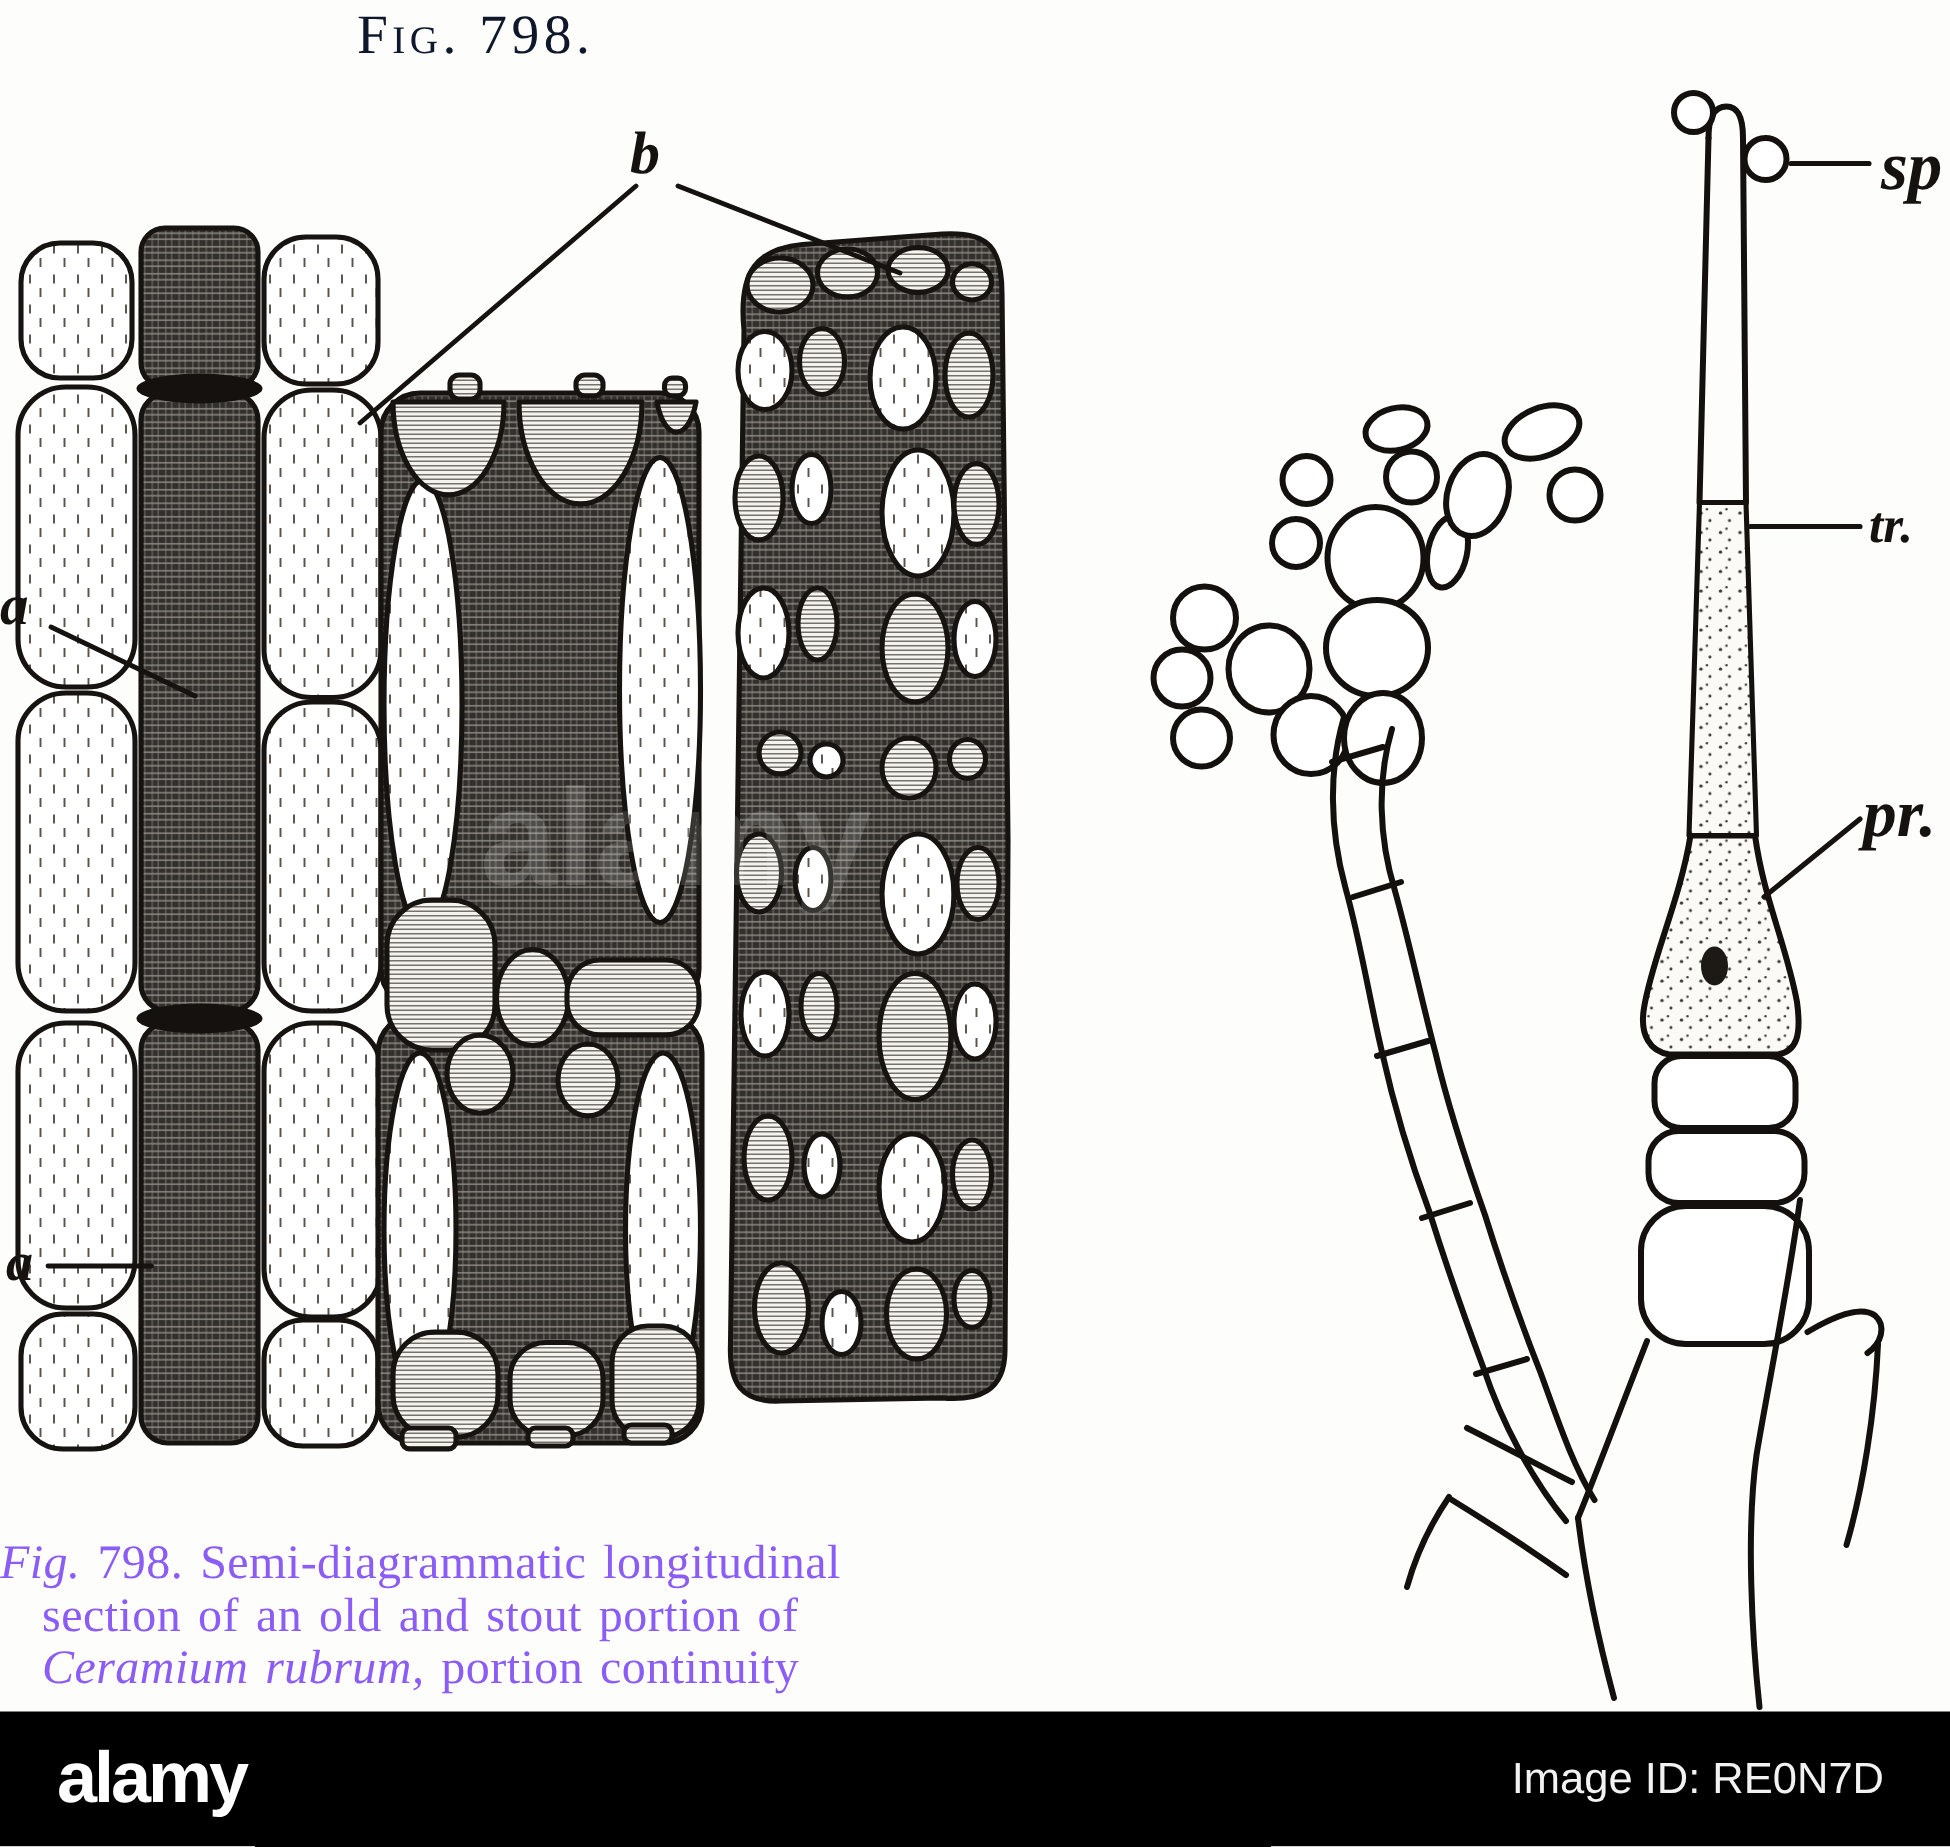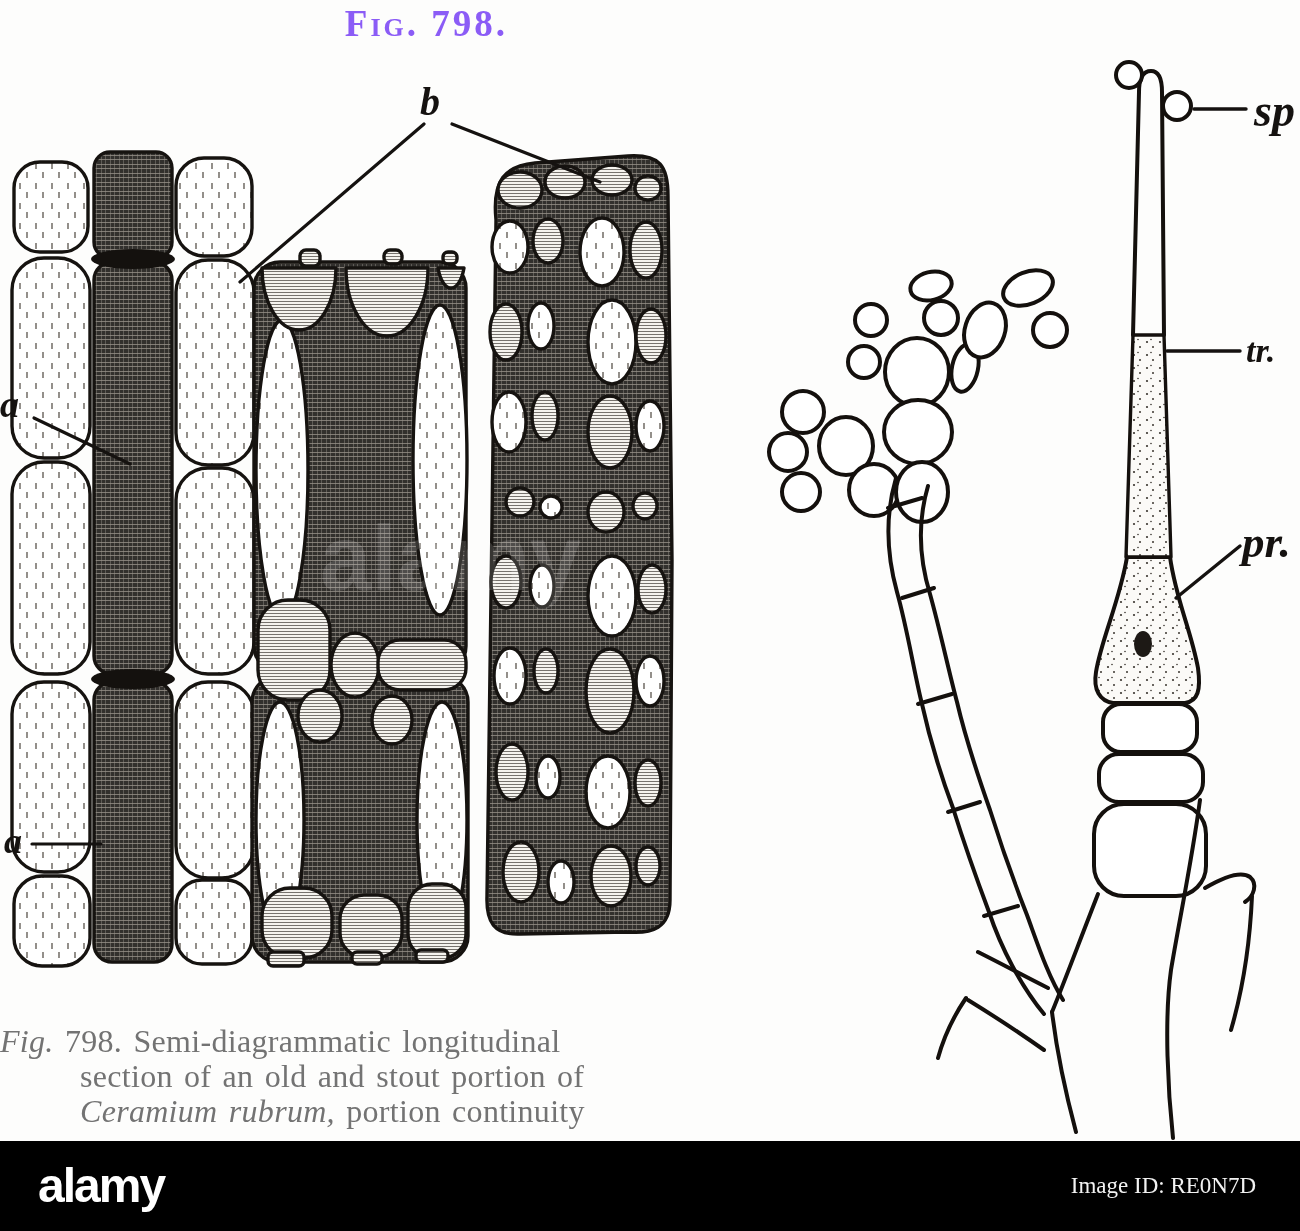--- a/index.html
+++ b/index.html
@@ -1,39 +1,39 @@
 <!DOCTYPE html>
 <html><head>
 <meta charset="utf-8">
 <style>
   html,body{margin:0;padding:0;background:#e8e8e8;}
   #page{position:relative;width:1300px;height:1231px;background:#fdfdfc;overflow:hidden;
         font-family:"Liberation Serif", serif;color:#171310;}
   #artwork{position:absolute;left:0;top:0;z-index:1;}
-  .fig-title{position:absolute;z-index:2;font-size:37px;font-weight:700;
-             font-variant:small-caps;letter-spacing:3px;text-align:right;color:#8b5cf6;}
+  .fig-title{position:absolute;z-index:2;font-size:37px;font-weight:400;
+             font-variant:small-caps;letter-spacing:3px;text-align:left;color:#0f172a;}
   #title-798{left:238px;top:2px;width:270px;}
   #title-799{left:878px;top:2px;width:270px;}
   .part-label{position:absolute;z-index:2;font-style:italic;font-weight:600;color:#151210;}
   #label-b{left:420px;top:78px;font-size:40px;}
   #label-a-upper{left:0px;top:382px;font-size:38px;}
   #label-a-lower{left:4px;top:820px;font-size:36px;}
   #label-sp{left:1254px;top:84px;font-size:46px;}
   #label-tr{left:1246px;top:332px;font-size:34px;}
   #label-pr{left:1242px;top:516px;font-size:45px;font-style:italic;}
   #caption{position:absolute;z-index:2;left:0px;top:1024px;width:760px;
-           font-size:32px;line-height:35px;letter-spacing:.3px;word-spacing:3px;color:#737373;}
-  #caption .cap-line2,#caption .cap-line3{padding-left:80px;}
+           font-size:32px;line-height:35px;letter-spacing:.3px;word-spacing:3px;color:#8b5cf6;}
+  #caption .cap-line2,#caption .cap-line3{padding-left:28px;}
   .italic{font-style:italic;}
   #wm-bar{position:absolute;z-index:3;left:0;bottom:0;width:1300px;height:90px;
           font-family:"Liberation Sans", sans-serif;display:flex;align-items:center;
           justify-content:space-between;box-sizing:border-box;padding:0 44px 0 38px;}
   #wm-logo{color:#fff;font-size:48px;font-weight:700;letter-spacing:-2px;line-height:1;}
   #wm-right{text-align:right;color:#f2f2f2;line-height:1.25;}
-  #wm-id{font-size:23px;font-weight:300;font-family:Liberation Serif, serif;}
+  #wm-id{font-size:29px;font-weight:300;}
   #wm-url{font-size:27px;font-weight:700;}
 </style>
 </head>
 <body>
 
 <div id="page">
 
   <svg id="artwork" width="1300" height="1231" viewBox="0 0 1300 1231" xmlns="http://www.w3.org/2000/svg">
     <defs>
       <pattern id="xh" width="9" height="9" patternUnits="userSpaceOnUse">

